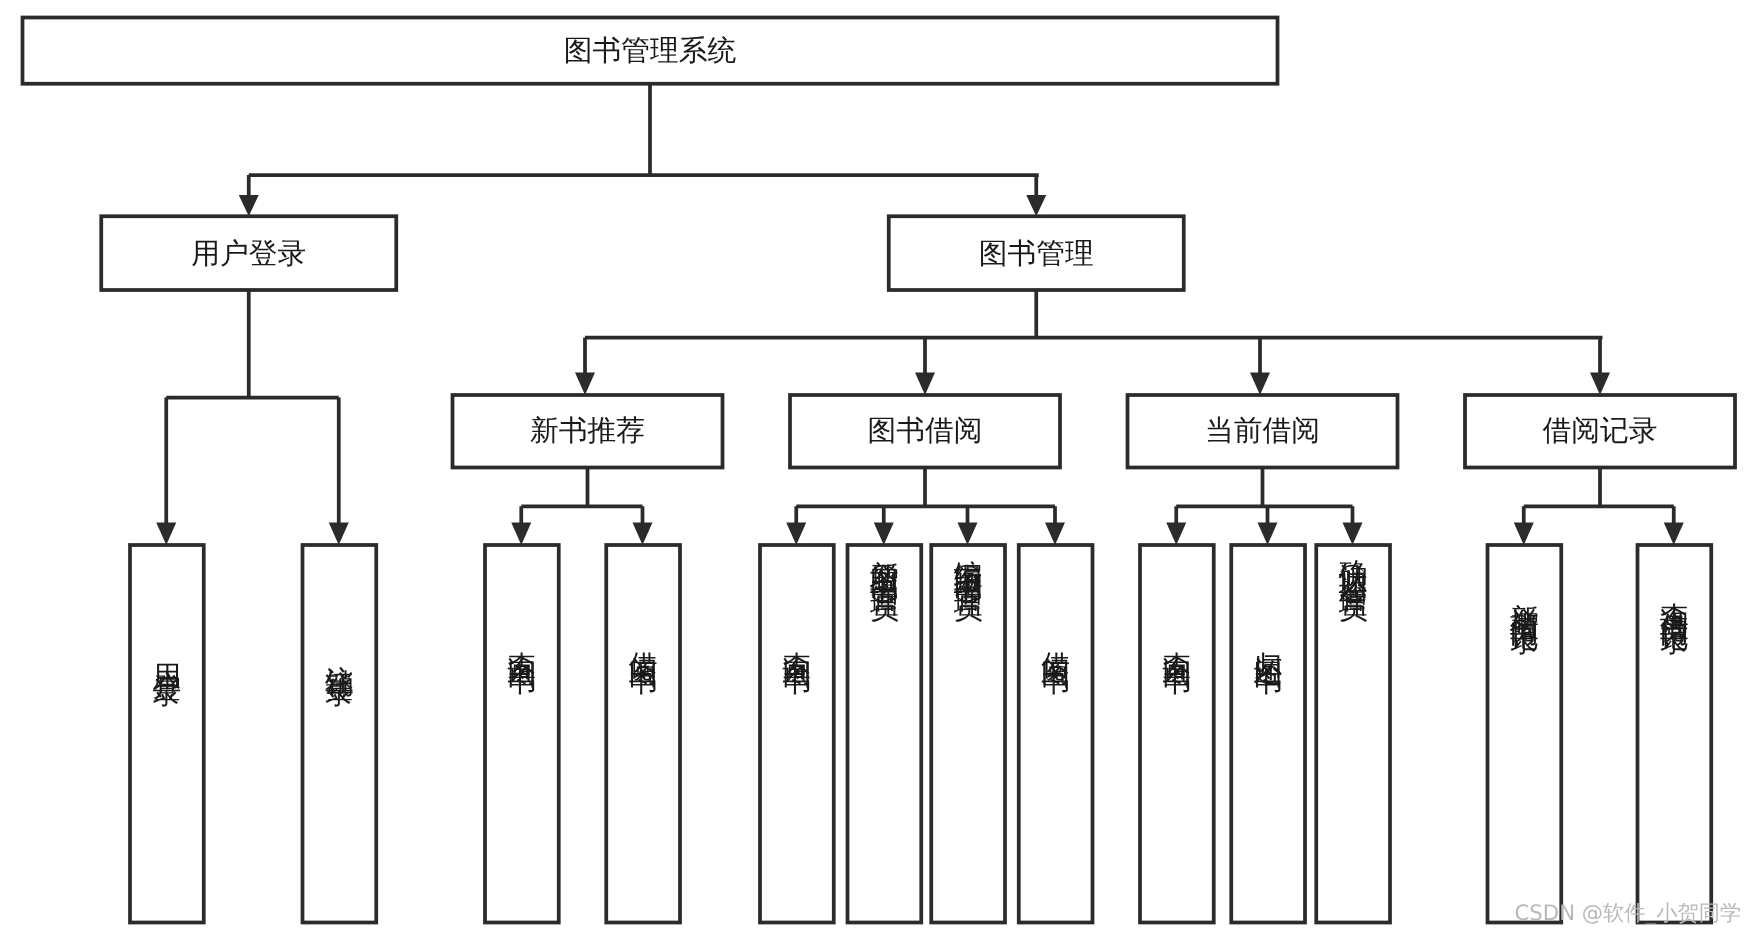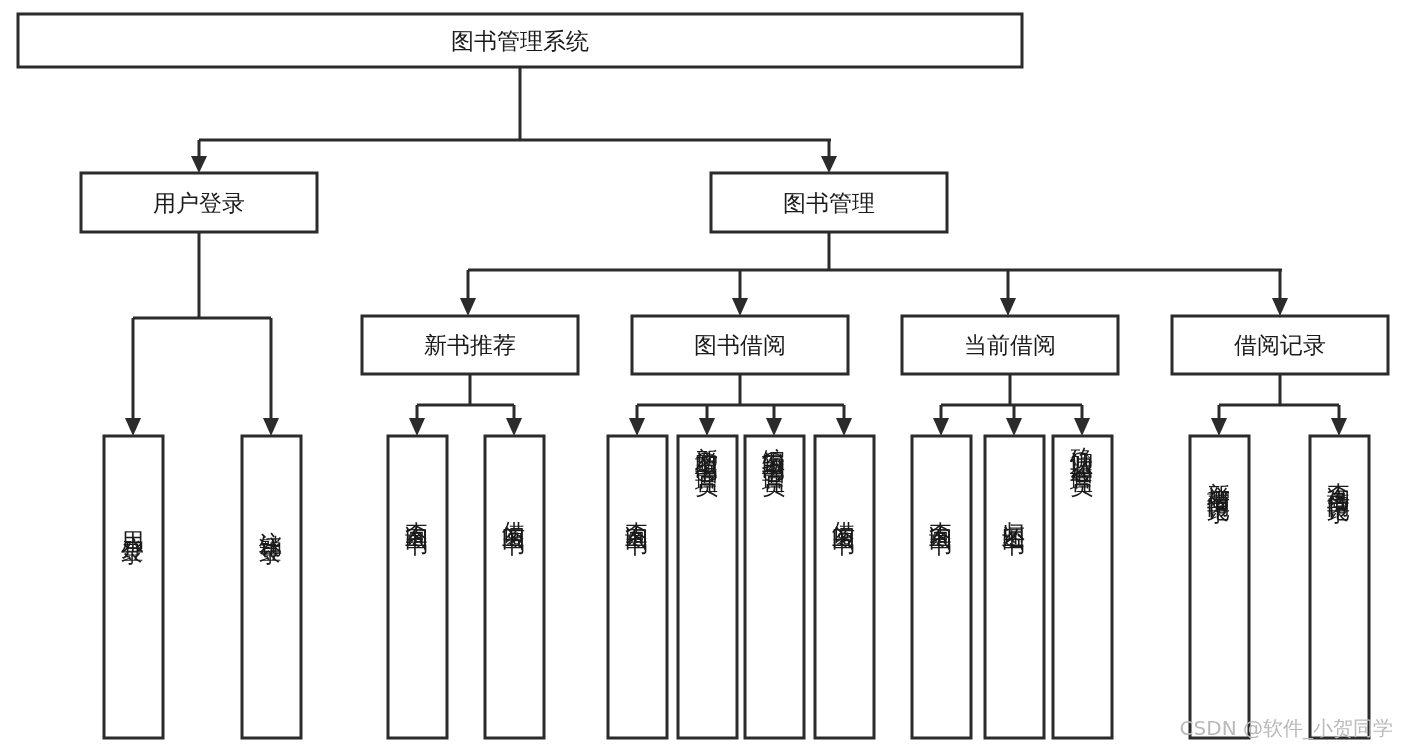--- a/index.html
+++ b/index.html
@@ -56,21 +56,21 @@
     fill: #1a1a1a;
     text-anchor: middle;
     writing-mode: vertical-rl;
     letter-spacing: 4px;
   }
   .watermark {
     position: absolute;
     right: 12px;
     bottom: 4px;
     font-family: "DejaVu Sans", "Liberation Sans", sans-serif;
-    font-size: 20px;
+    font-size: 17px;
     color: #b9b9b9;
     white-space: nowrap;
     pointer-events: none;
     user-select: none;
   }
 </style>
 </head>
 <body>
 
 <div id="diagram-root">

